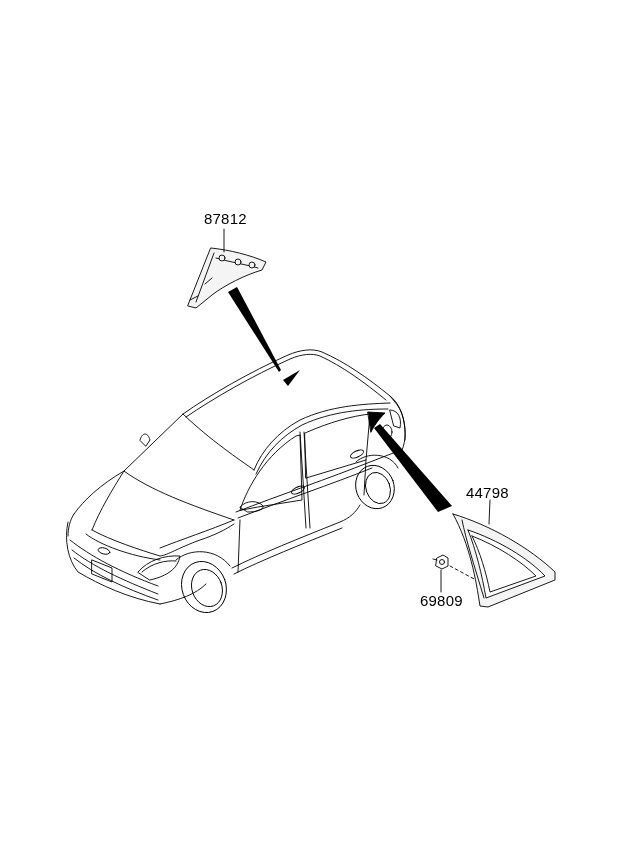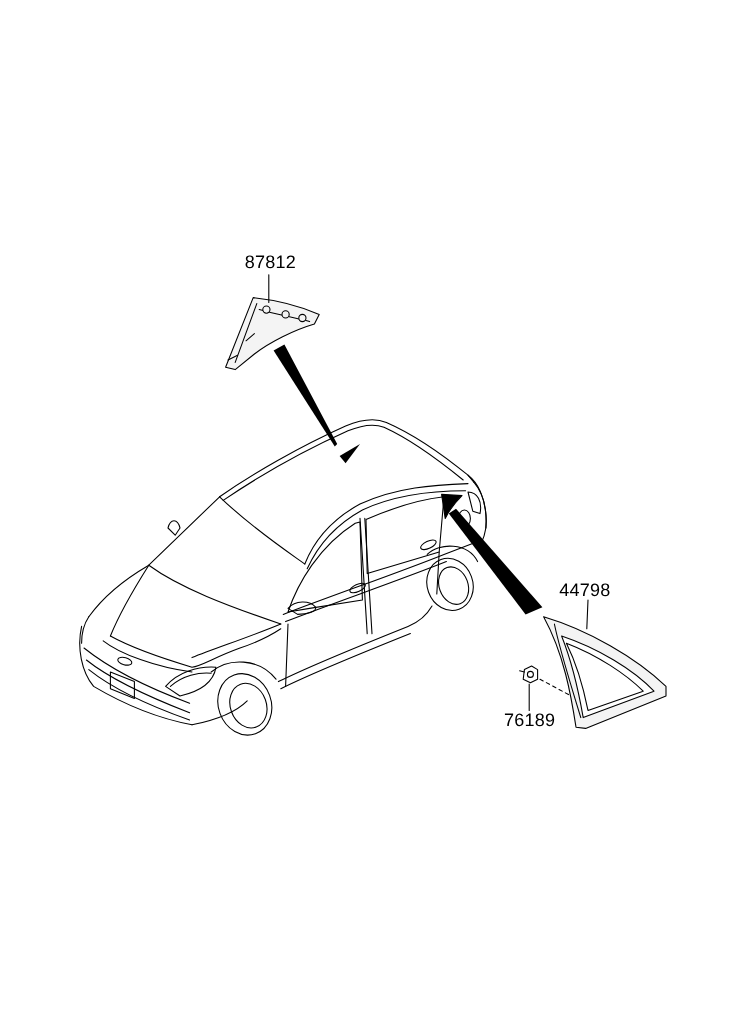--- a/index.html
+++ b/index.html
@@ -122,14 +122,14 @@
       <path d="M437 558 L 443 555 L 448 558 L 448 566 L 442 569 L 436 566 Z" fill="#fff"></path>
       <circle cx="442" cy="562" r="2.5"></circle>
       <path d="M437 560 L 433 559"></path>
     </g>
     <path d="M441 570 L 441 592"></path>
     <path d="M450 566 L 476 580" stroke-dasharray="3 3"></path>
   </svg>
 
   <span class="part-label" style="left:204px; top:211px;">87812</span>
   <span class="part-label" style="left:466px; top:485px;">44798</span>
-  <span class="part-label" style="left:420px; top:593px;">76189</span>
+  <span class="part-label" style="left:420px; top:593px;">69809</span>
 </div>
 
 </body></html>

